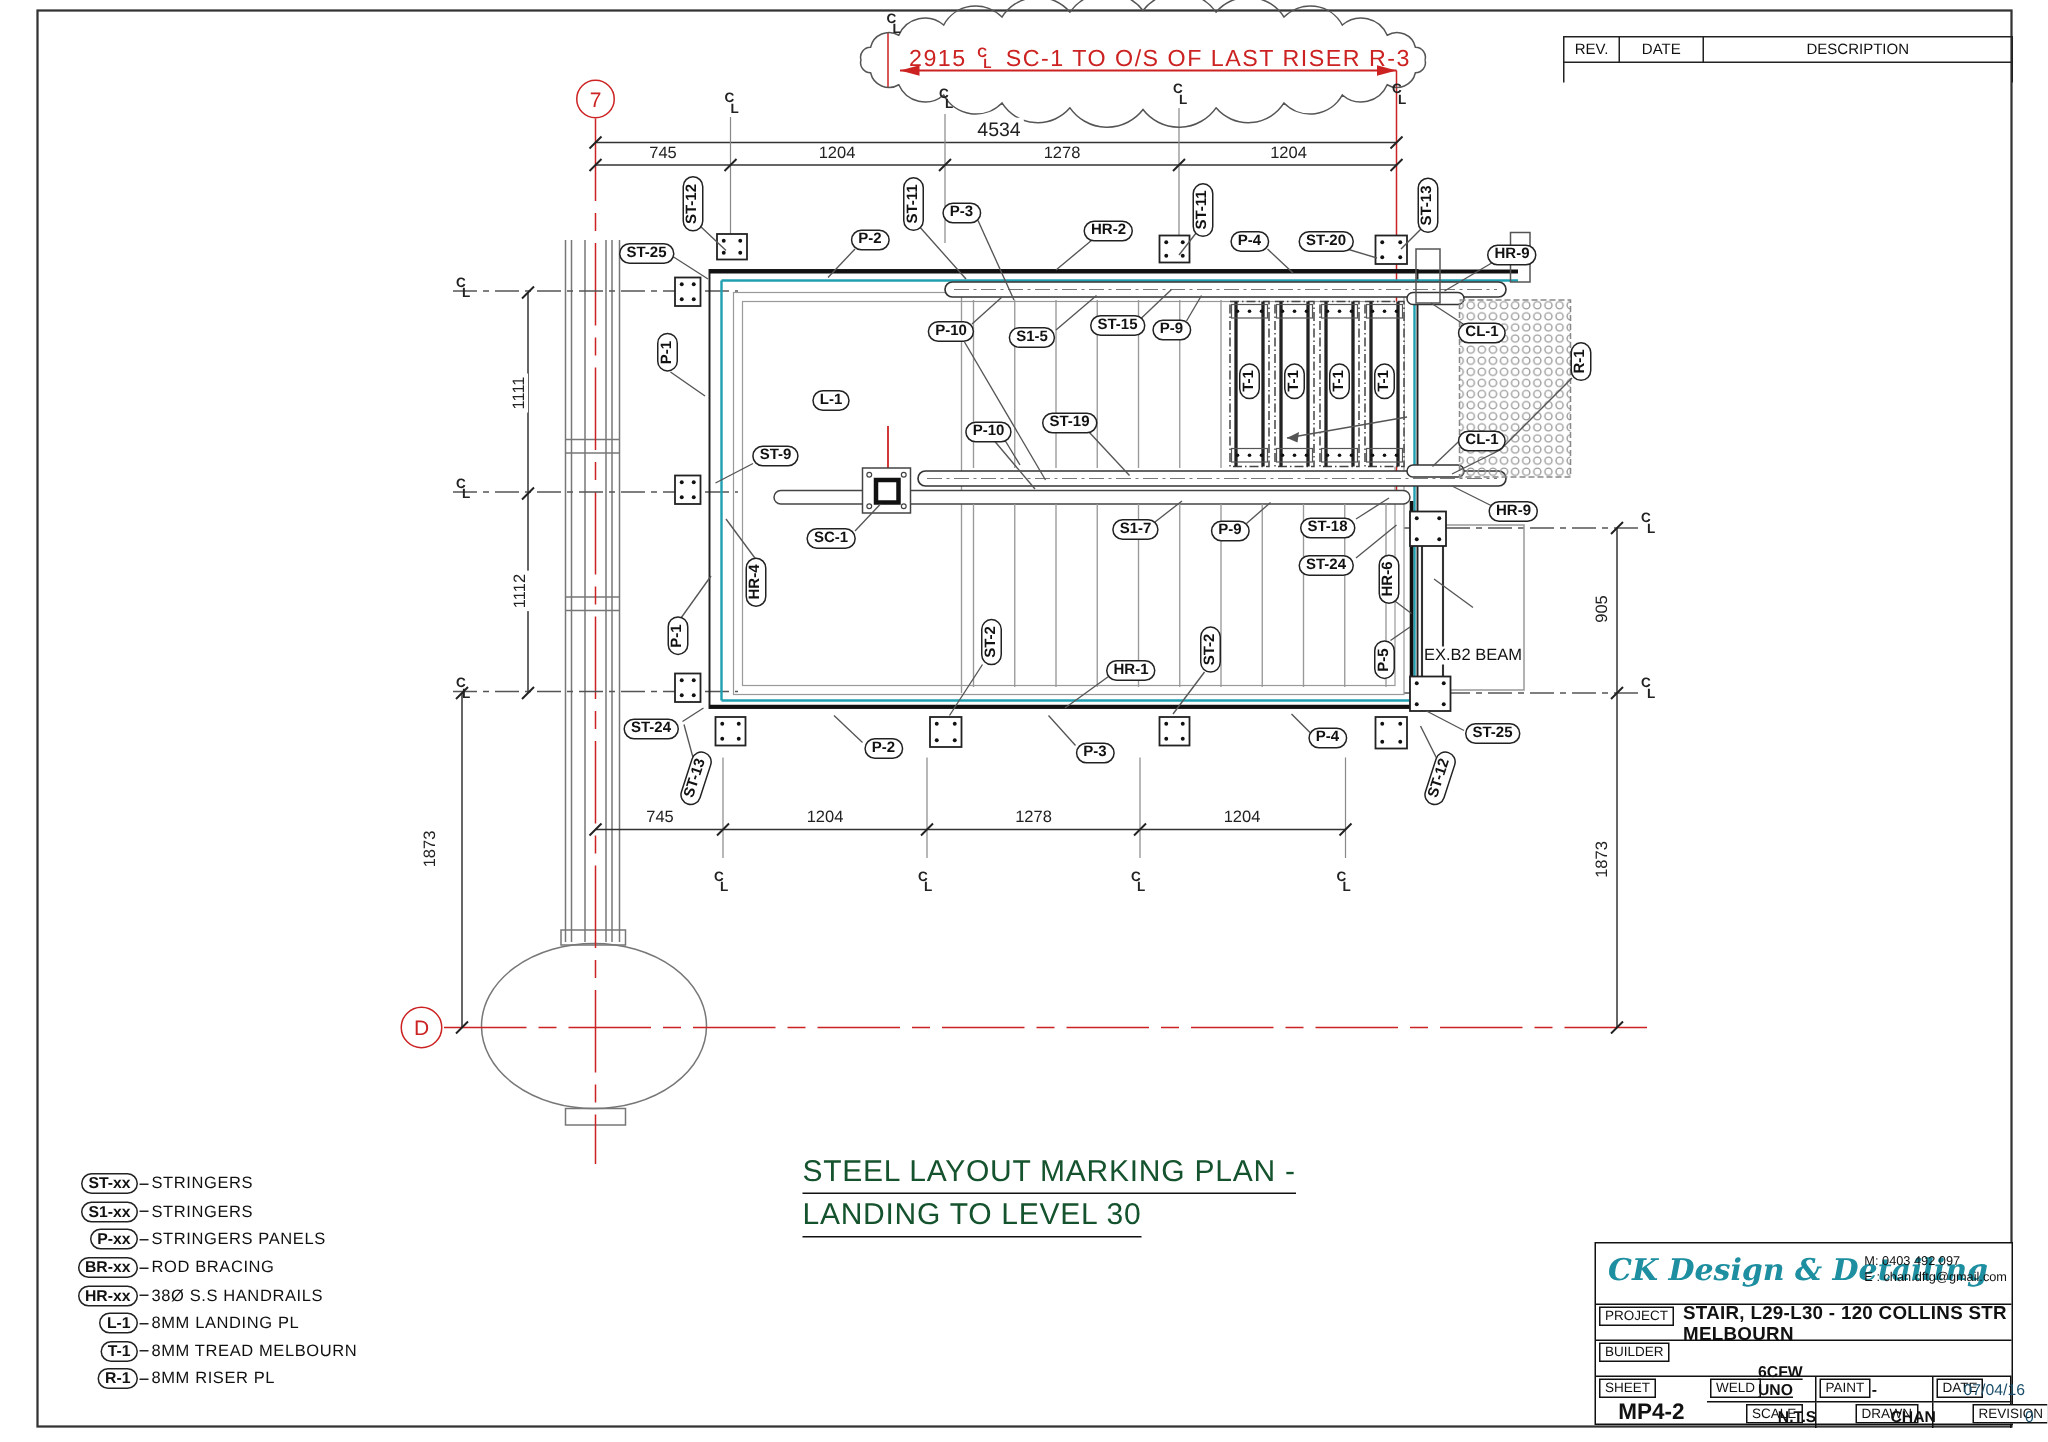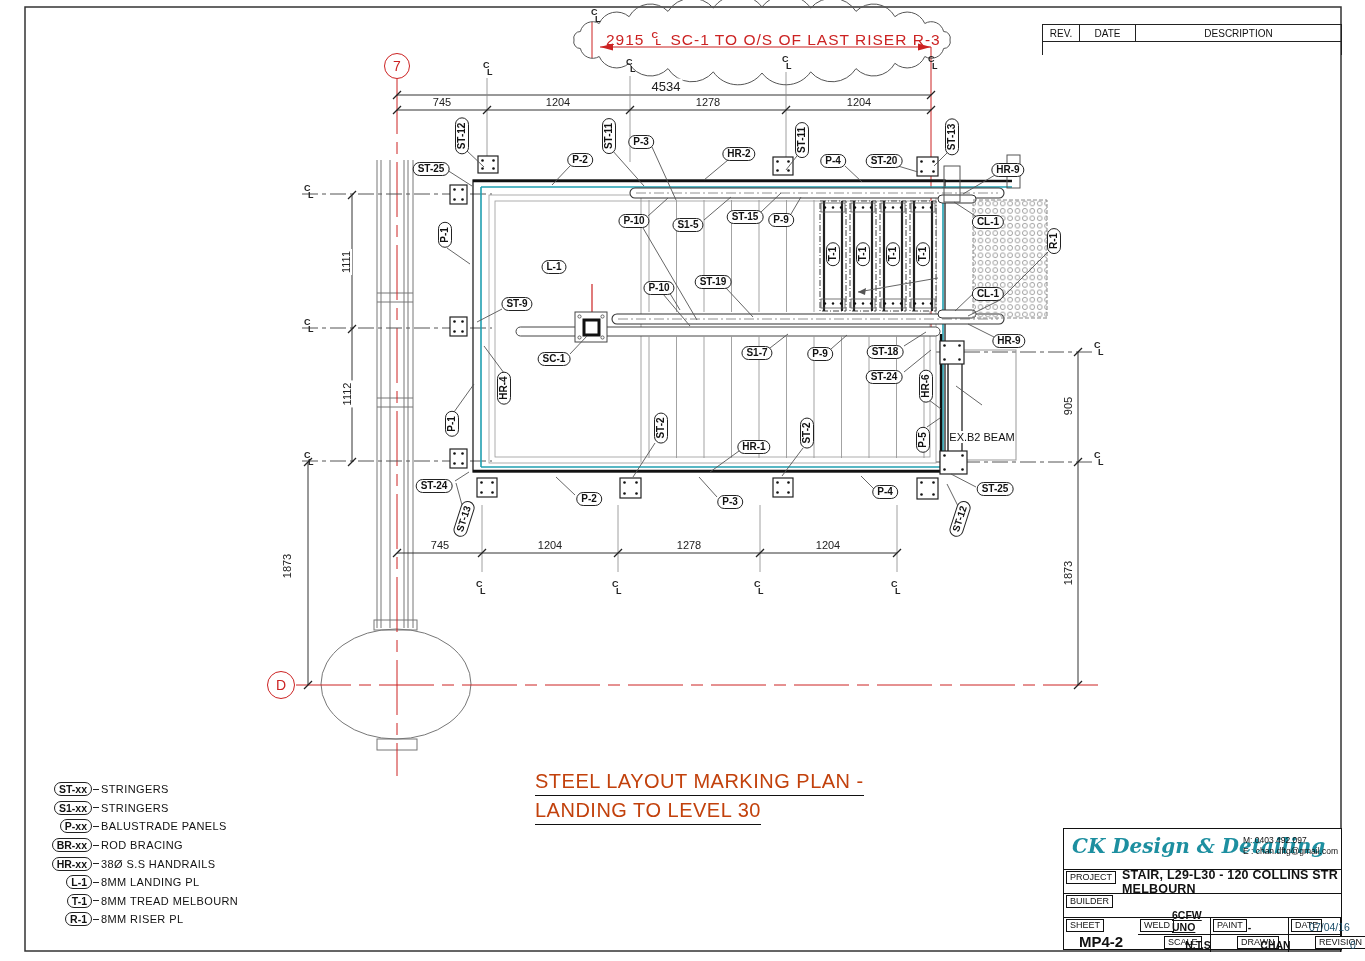--- a/index.html
+++ b/index.html
@@ -28,21 +28,21 @@
   #red-note .cl{position:static;transform:none;color:#cc2222;margin-top:1px;}
   
   #rev-table{position:absolute;left:1042px;top:8px;width:300px;}
   #rev-table .hd{display:grid;grid-template-columns:38px 56px 206px;}
   #rev-table .hd div{border:1px solid #222;border-left:none;height:16px;display:flex;align-items:center;
                      justify-content:center;font:10px "Liberation Sans",sans-serif;margin-top:16px;}
   #rev-table .hd div:first-child{border-left:1px solid #222;}
   #rev-table .empty{height:13px;border-left:1px solid #222;border-right:1px solid #222;border-top:none;}
   
   #dwg-title{position:absolute;left:535px;top:770px;font:20px "Liberation Sans",sans-serif;
-             letter-spacing:0.5px;color:#c2410c;}
+             letter-spacing:0.5px;color:#14532d;}
   #dwg-title div{display:table;border-bottom:1.6px solid #111;padding-bottom:2px;margin-bottom:3px;}
   
   #legend{position:absolute;left:36px;top:780px;}
   .lrow{display:flex;align-items:center;height:18.6px;}
   .lpill-wrap{width:56px;display:flex;justify-content:flex-end;}
   .lpill{border:1.2px solid #222;border-radius:8px;font:bold 10.5px "Liberation Sans",sans-serif;
          line-height:12px;padding:0 4px;background:#fff;}
   .ldash{width:6px;border-top:1.1px solid #222;margin:0 2px 0 1px;}
   .ldesc{font:11px "Liberation Sans",sans-serif;letter-spacing:0.4px;}
   
@@ -540,21 +540,21 @@
           <span class="lpill">S1-xx</span>
         </span>
         <span class="ldash"></span>
         <span class="ldesc">STRINGERS</span>
       </div>
       <div class="lrow">
         <span class="lpill-wrap">
           <span class="lpill">P-xx</span>
         </span>
         <span class="ldash"></span>
-        <span class="ldesc">BALUSTRADE PANELS</span>
+        <span class="ldesc">STRINGERS PANELS</span>
       </div>
       <div class="lrow">
         <span class="lpill-wrap">
           <span class="lpill">BR-xx</span>
         </span>
         <span class="ldash"></span>
         <span class="ldesc">ROD BRACING</span>
       </div>
       <div class="lrow">
         <span class="lpill-wrap">

